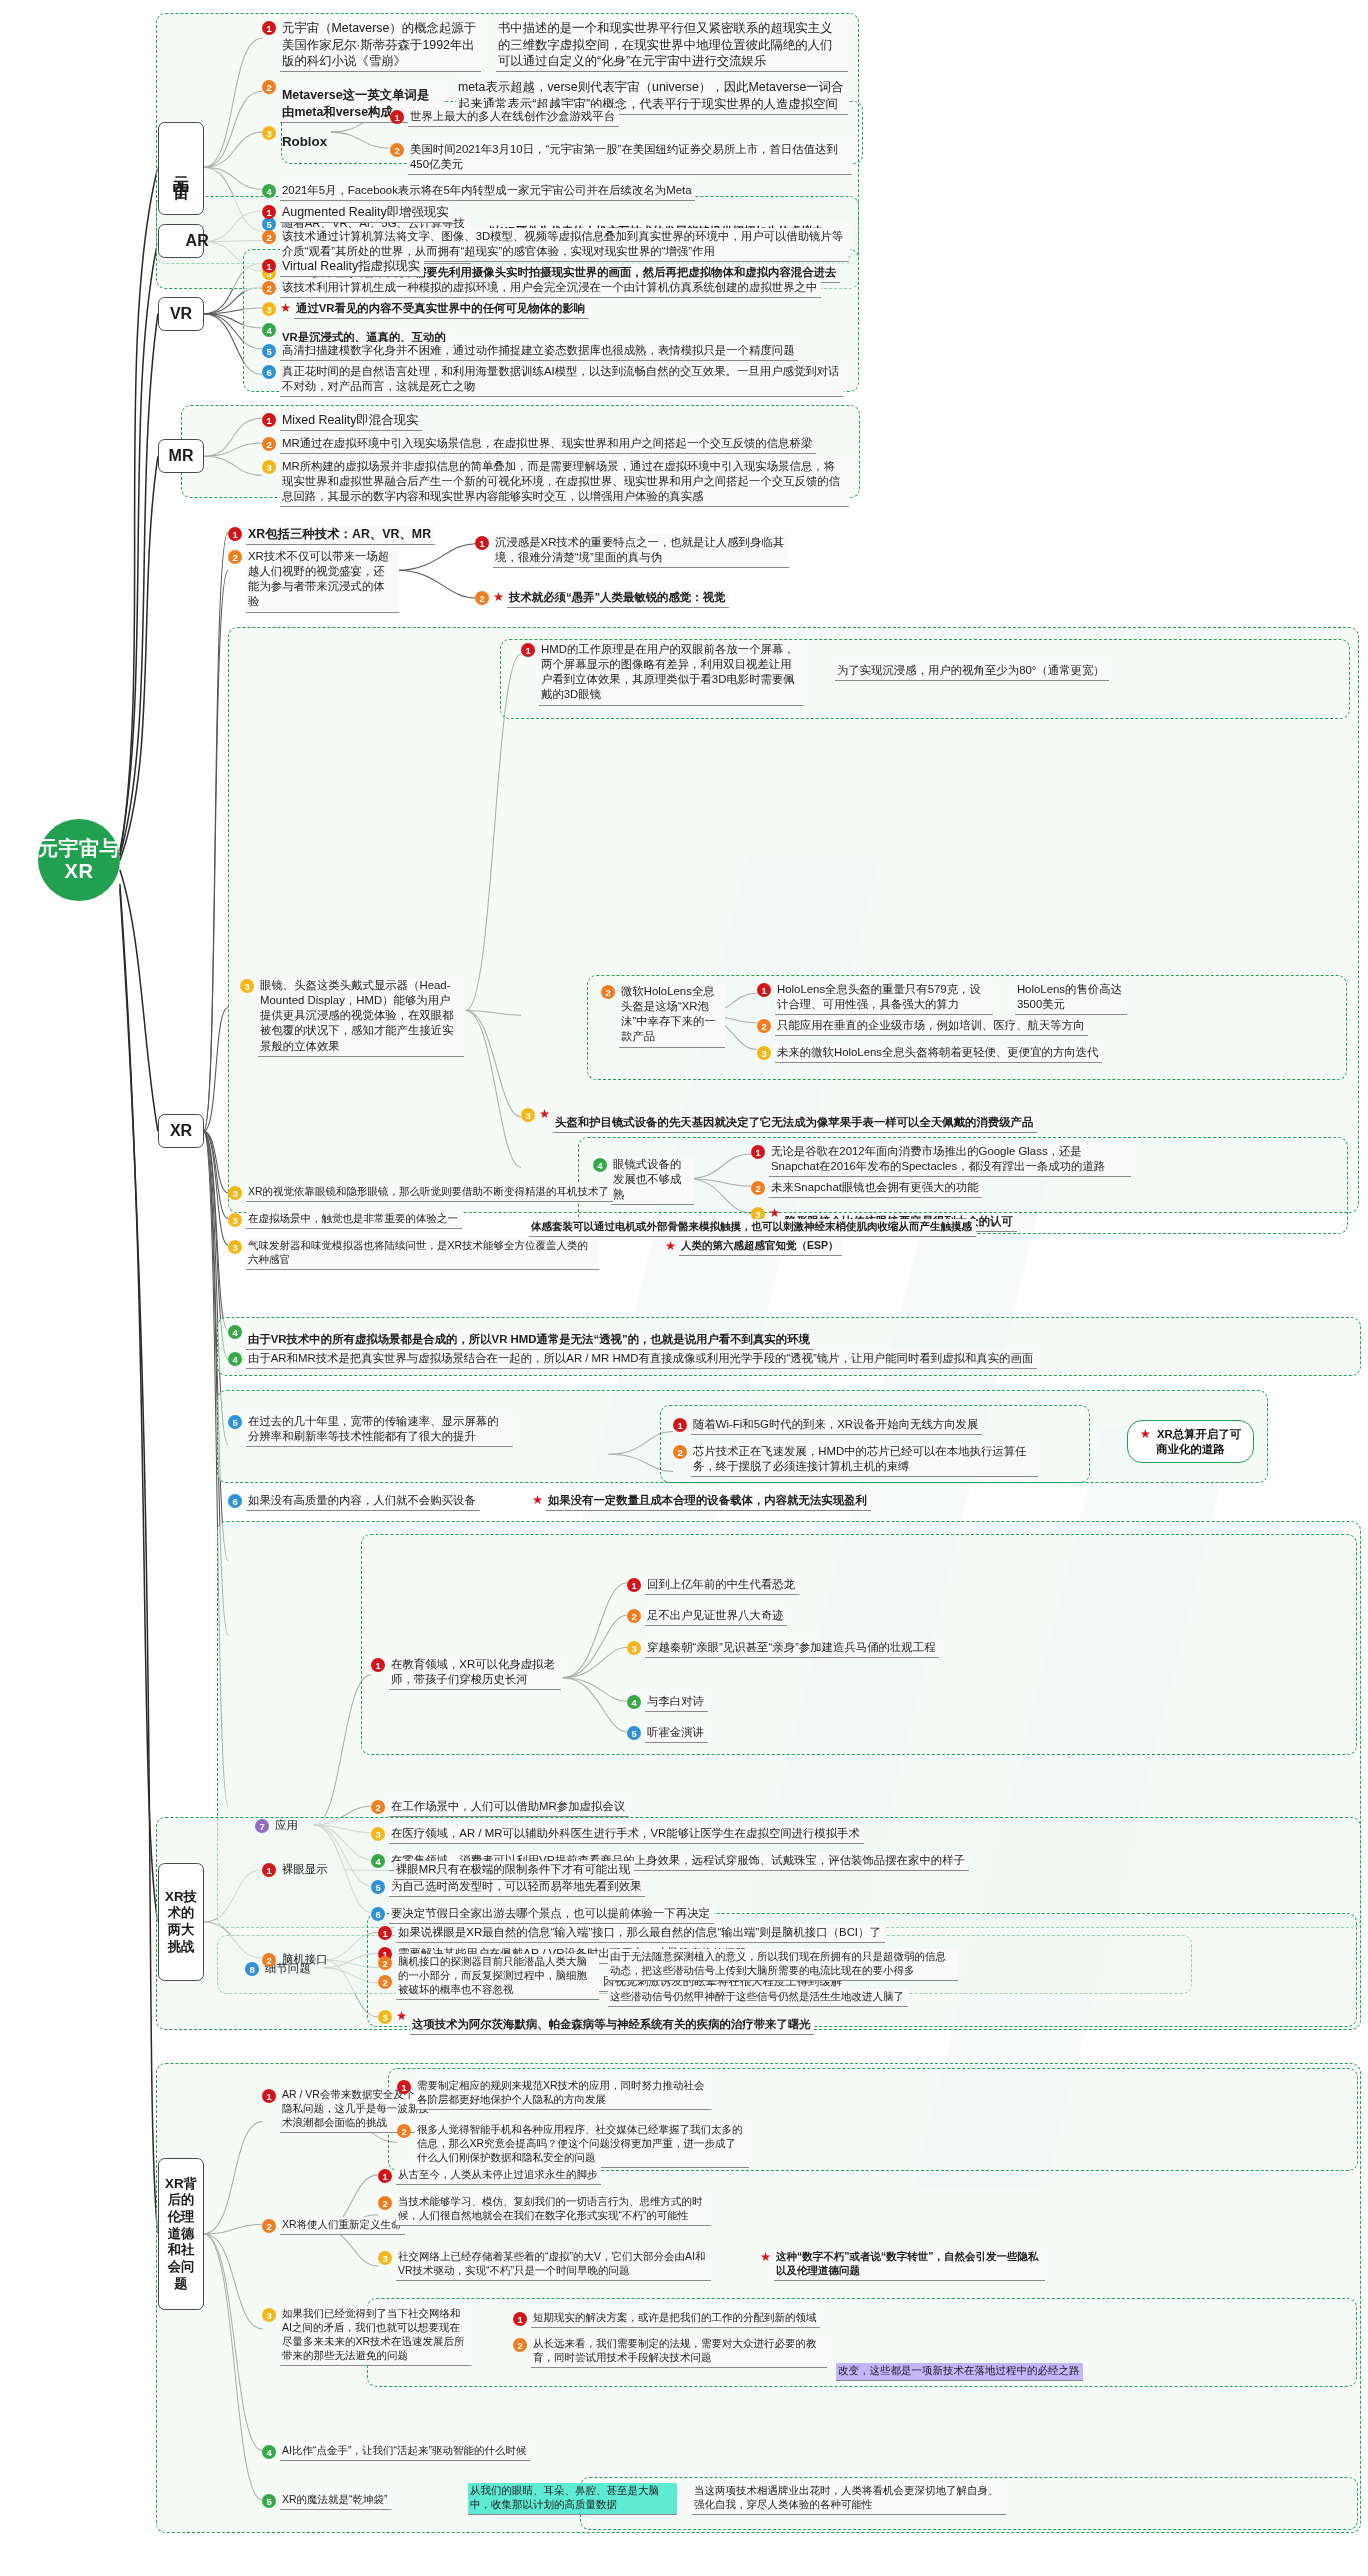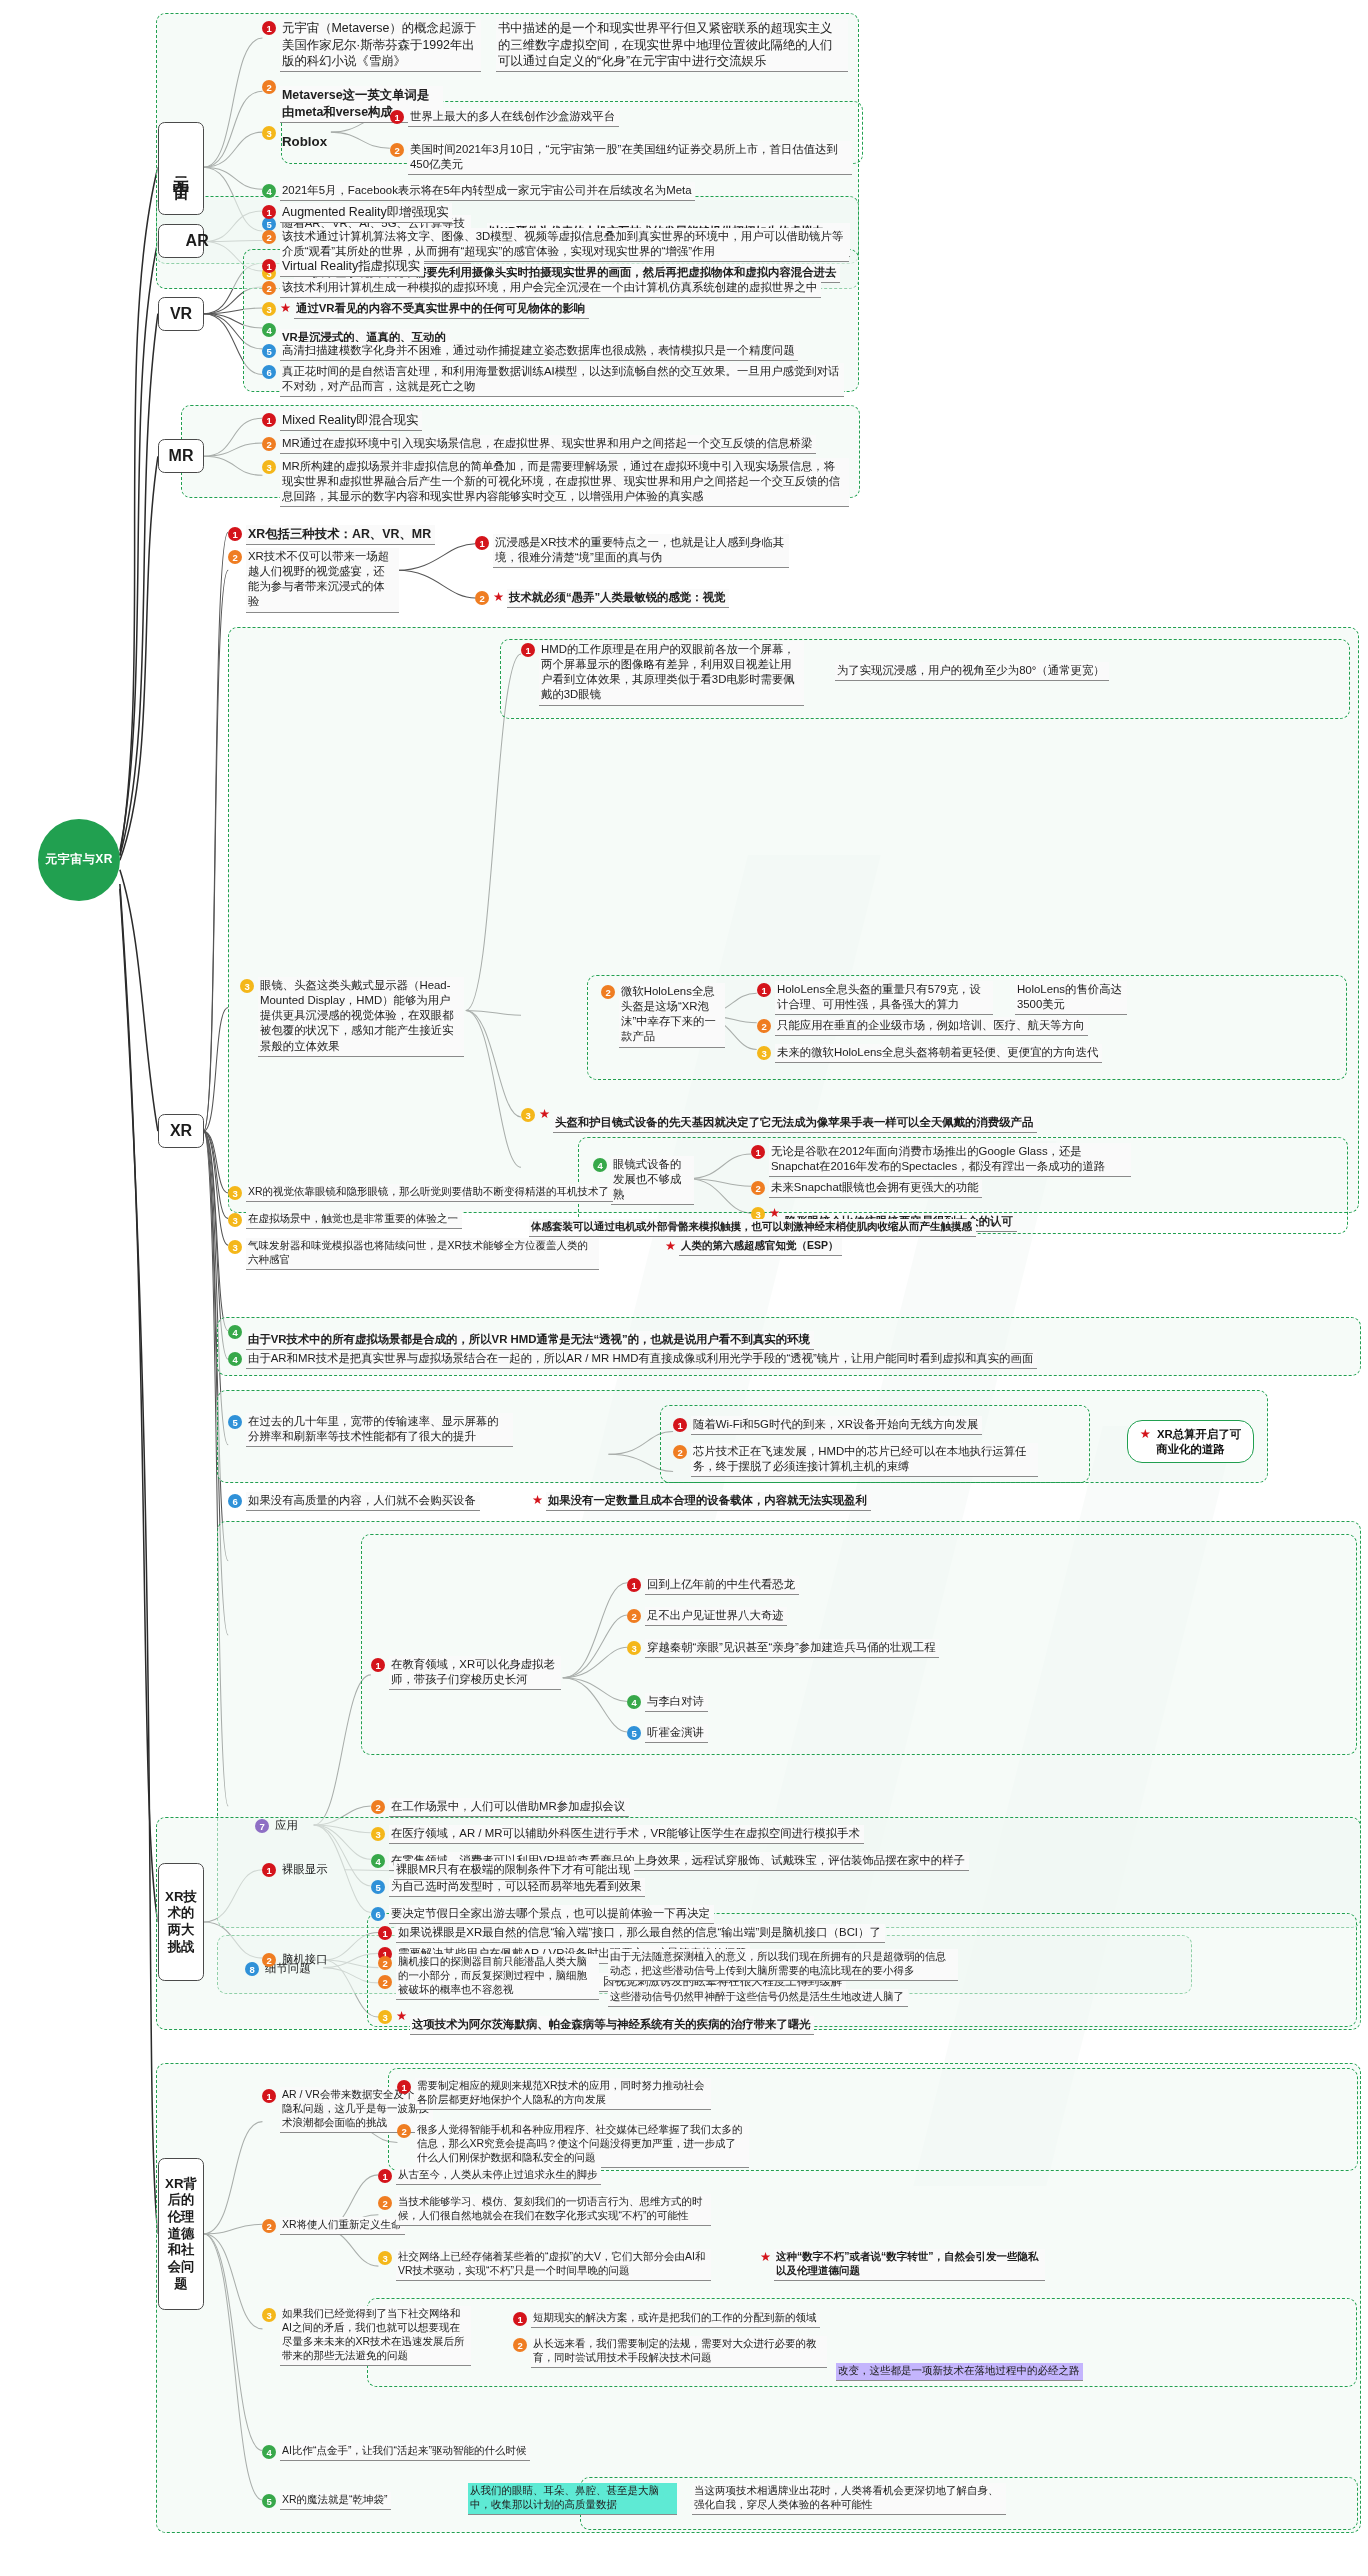--- a/index.html
+++ b/index.html
@@ -30,21 +30,21 @@
   }
   
   .root-node {
     position: absolute;
     width: 82px; height: 82px;
     border-radius: 50%;
     background: #21a050;
     color: #ffffff;
     display: flex; align-items: center; justify-content: center;
     text-align: center;
-    font-size: 12px; font-weight: bold; line-height: 1.15;
+    font-size: 20px; font-weight: bold; line-height: 1.15;
     letter-spacing: 0.5px;
     z-index: 5;
   }
   
   .l1 {
     position: absolute;
     border: 1.2px solid #4a4a4a;
     border-radius: 6.7px;
     background: #ffffff;
     display: flex; align-items: center; justify-content: center;
@@ -286,20 +286,23 @@
     <span class="body f13">元宇宙（Metaverse）的概念起源于美国作家尼尔·斯蒂芬森于1992年出版的科幻小说《雪崩》</span>
   </div>
   <div class="node plain" style="left:496px;top:19px;width:352px;">
     <span class="body f13" style="border-bottom:1.3px solid #8a8a8a;background:#fafafa;">书中描述的是一个和现实世界平行但又紧密联系的超现实主义的三维数字虚拟空间，在现实世界中地理位置彼此隔绝的人们可以通过自定义的“化身”在元宇宙中进行交流娱乐</span>
   </div>
 
   <div class="node" style="left:262px;top:78px;width:181px;">
     <span class="bullet b2">2</span>
     <span class="body f13 bold">Metaverse这一英文单词是由meta和verse构成</span>
   </div>
+  <div class="node plain" style="left:456px;top:78px;width:392px;">
+    <span class="body f13" style="border-bottom:1.3px solid #8a8a8a;background:#fafafa;">meta表示超越，verse则代表宇宙（universe），因此Metaverse一词合起来通常表示“超越宇宙”的概念，代表平行于现实世界的人造虚拟空间</span>
+  </div>
 
   <div class="node" style="left:262px;top:124px;width:68px;">
     <span class="bullet b3">3</span>
     <span class="body f14 bold" style="border-bottom:none;background:transparent;">Roblox</span>
   </div>
   <div class="node" style="left:390px;top:108px;width:285px;">
     <span class="bullet b1">1</span>
     <span class="body f12">世界上最大的多人在线创作沙盒游戏平台</span>
   </div>
   <div class="node" style="left:390px;top:141px;width:462px;">

